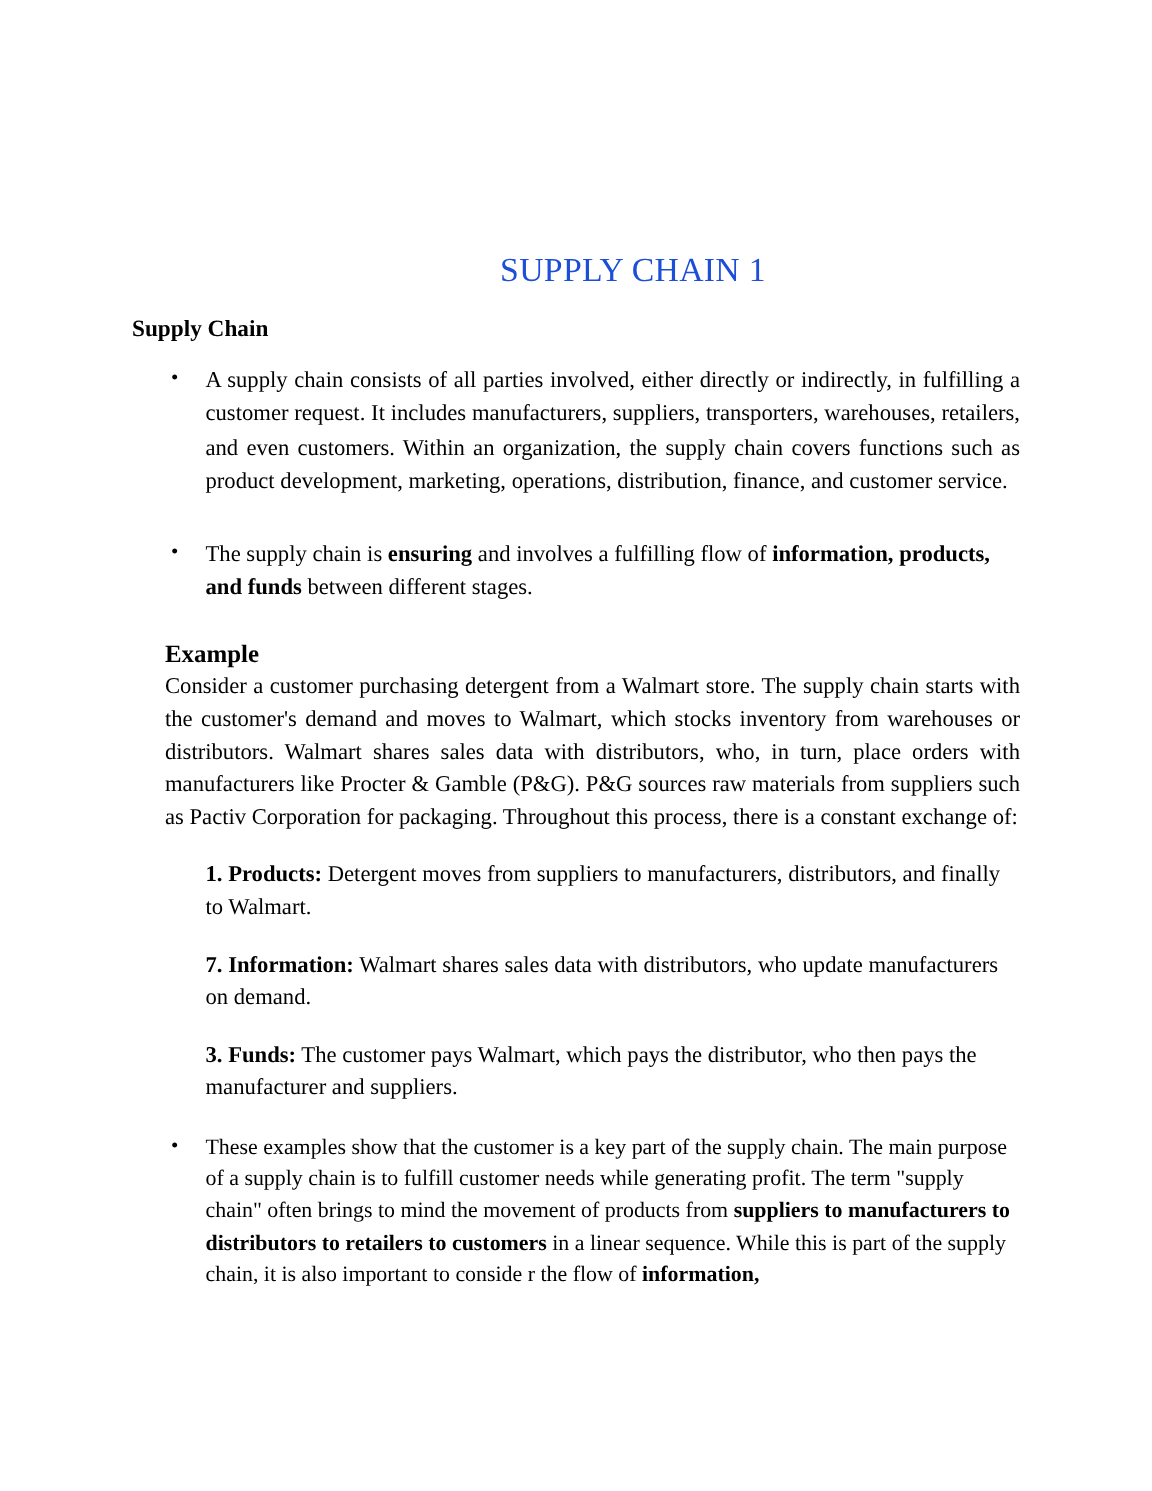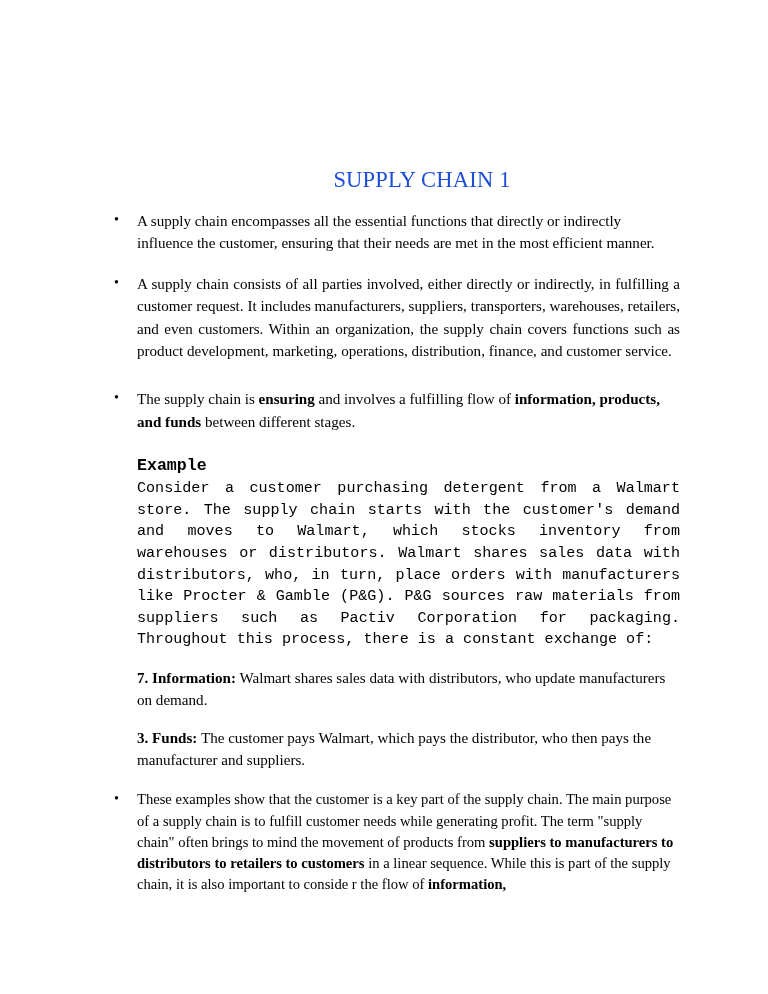--- a/index.html
+++ b/index.html
@@ -83,24 +83,23 @@
   li.justify > .li-text { text-align: justify; }
   li.left > .li-text { text-align: left; }
 
   .li-text { display: block; }
 
   
   li.gap-top { margin-top: 26px; }
 
   
   .example-block {
-    margin-left: 49px;
+    margin-left: 22px;
     margin-top: 22px;
     margin-bottom: 10px;
-    font-family: Liberation Mono, monospace;
   }
   .example-heading {
     margin: 0 0 1px 0;
     font-size: 16.6px;
     font-weight: bold;
     line-height: 22px;
   }
   .example-para {
     margin: 0;
     font-size: 15.1px;
@@ -144,38 +143,39 @@
 </style>
 </head>
 <body style="background: rgb(255, 255, 255); color: rgb(0, 0, 0);">
 
 <div class="page">
 
   <h1 class="doc-title" style="color: #1d4ed8; margin-left: 38px;">SUPPLY CHAIN 1</h1>
 
   <div class="content">
 
+    <h2 class="section-heading">Supply Chain</h2>
 
     <ul class="bullets">
-      <li class="left">
-        <span class="li-text"><span>A supply chain encompasses all the essential functions that directly or indirectly influence the customer, ensuring that their needs are met in the most efficient manner.</span></span>
-      </li>
       <li class="justify">
         <span class="li-text"><span>A supply chain consists of all parties involved, either directly or indirectly, in fulfilling a customer request. It includes manufacturers, suppliers, transporters, warehouses, retailers, and even customers. Within an organization, the supply chain covers functions such as product development, marketing, operations, distribution, finance, and customer service.</span></span>
       </li>
       <li class="left gap-top">
         <span class="li-text"><span>The supply chain is </span><b>ensuring</b><span> and involves a fulfilling flow of </span><b>information, products, and funds</b><span> between different stages.</span></span>
       </li>
     </ul>
 
     <div class="example-block">
       <div class="example-heading">Example</div>
       <p class="example-para">Consider a customer purchasing detergent from a Walmart store. The supply chain starts with the customer's demand and moves to Walmart, which stocks inventory from warehouses or distributors. Walmart shares sales data with distributors, who, in turn, place orders with manufacturers like Procter &amp; Gamble (P&amp;G). P&amp;G sources raw materials from suppliers such as Pactiv Corporation for packaging. Throughout this process, there is a constant exchange of:</p>
     </div>
 
+    <p class="numbered-item">
+      <span class="lead">1. Products:</span><span> Detergent moves from suppliers to manufacturers, distributors, and finally to Walmart.</span>
+    </p>
 
     <p class="numbered-item">
       <span class="lead">7. Information:</span><span> Walmart shares sales data with distributors, who update manufacturers on demand.</span>
     </p>
 
     <p class="numbered-item">
       <span class="lead">3. Funds:</span><span> The customer pays Walmart, which pays the distributor, who then pays the manufacturer and suppliers.</span>
     </p>
 
 

